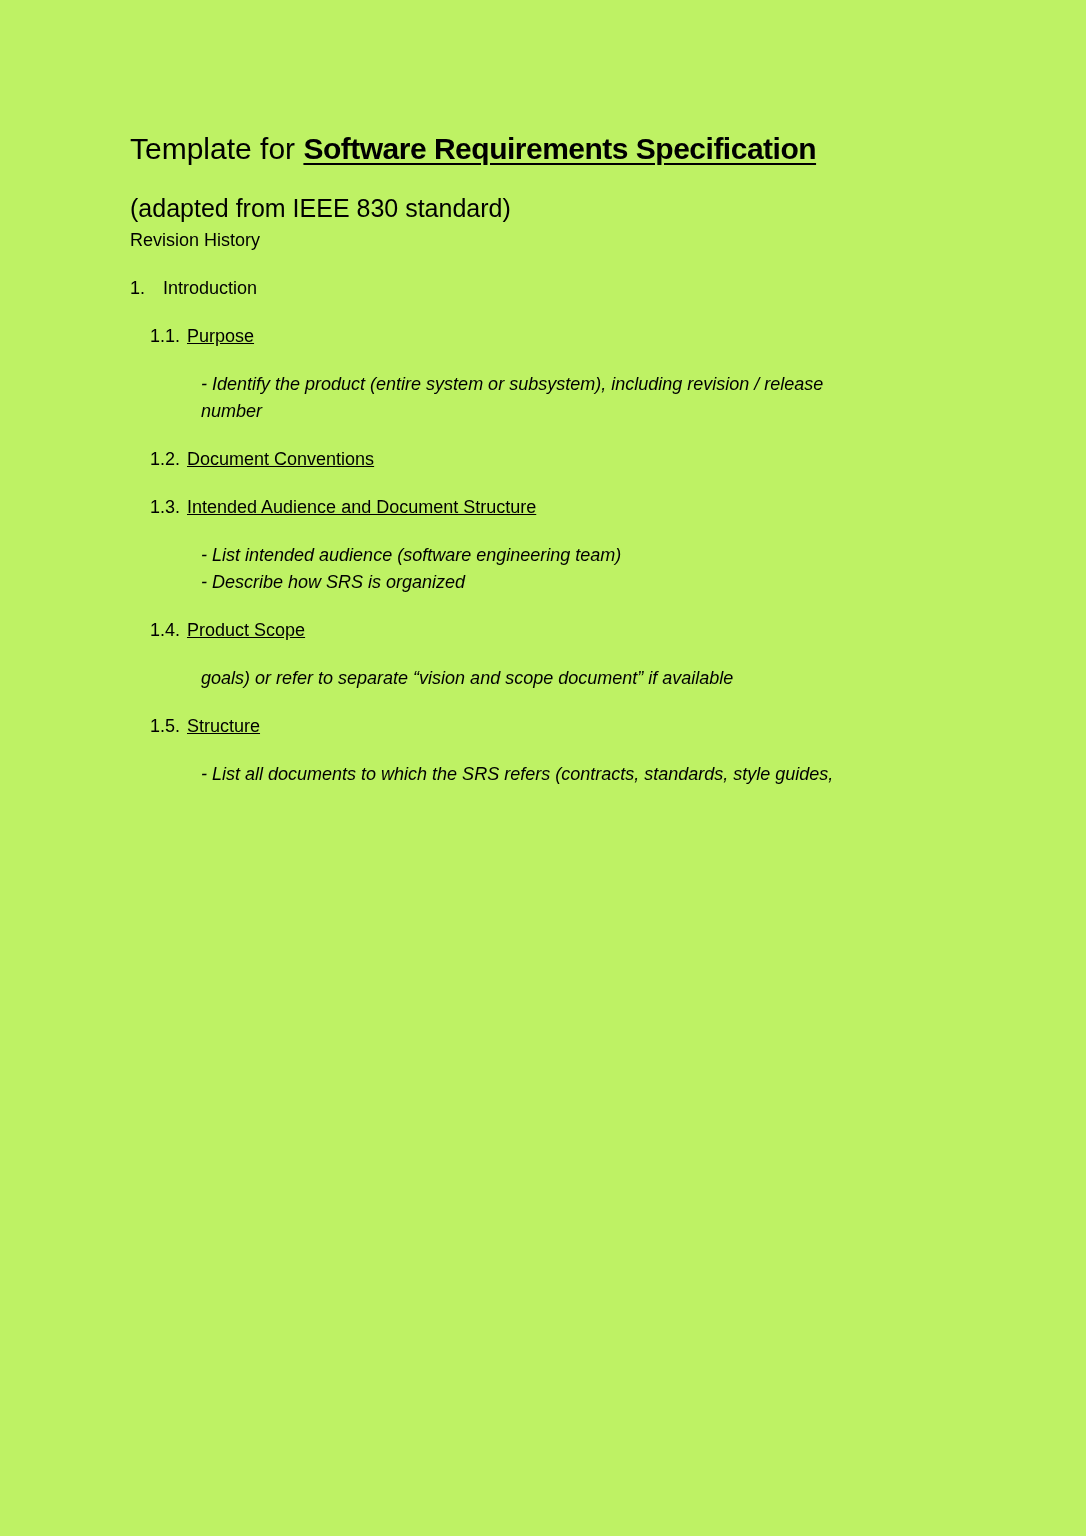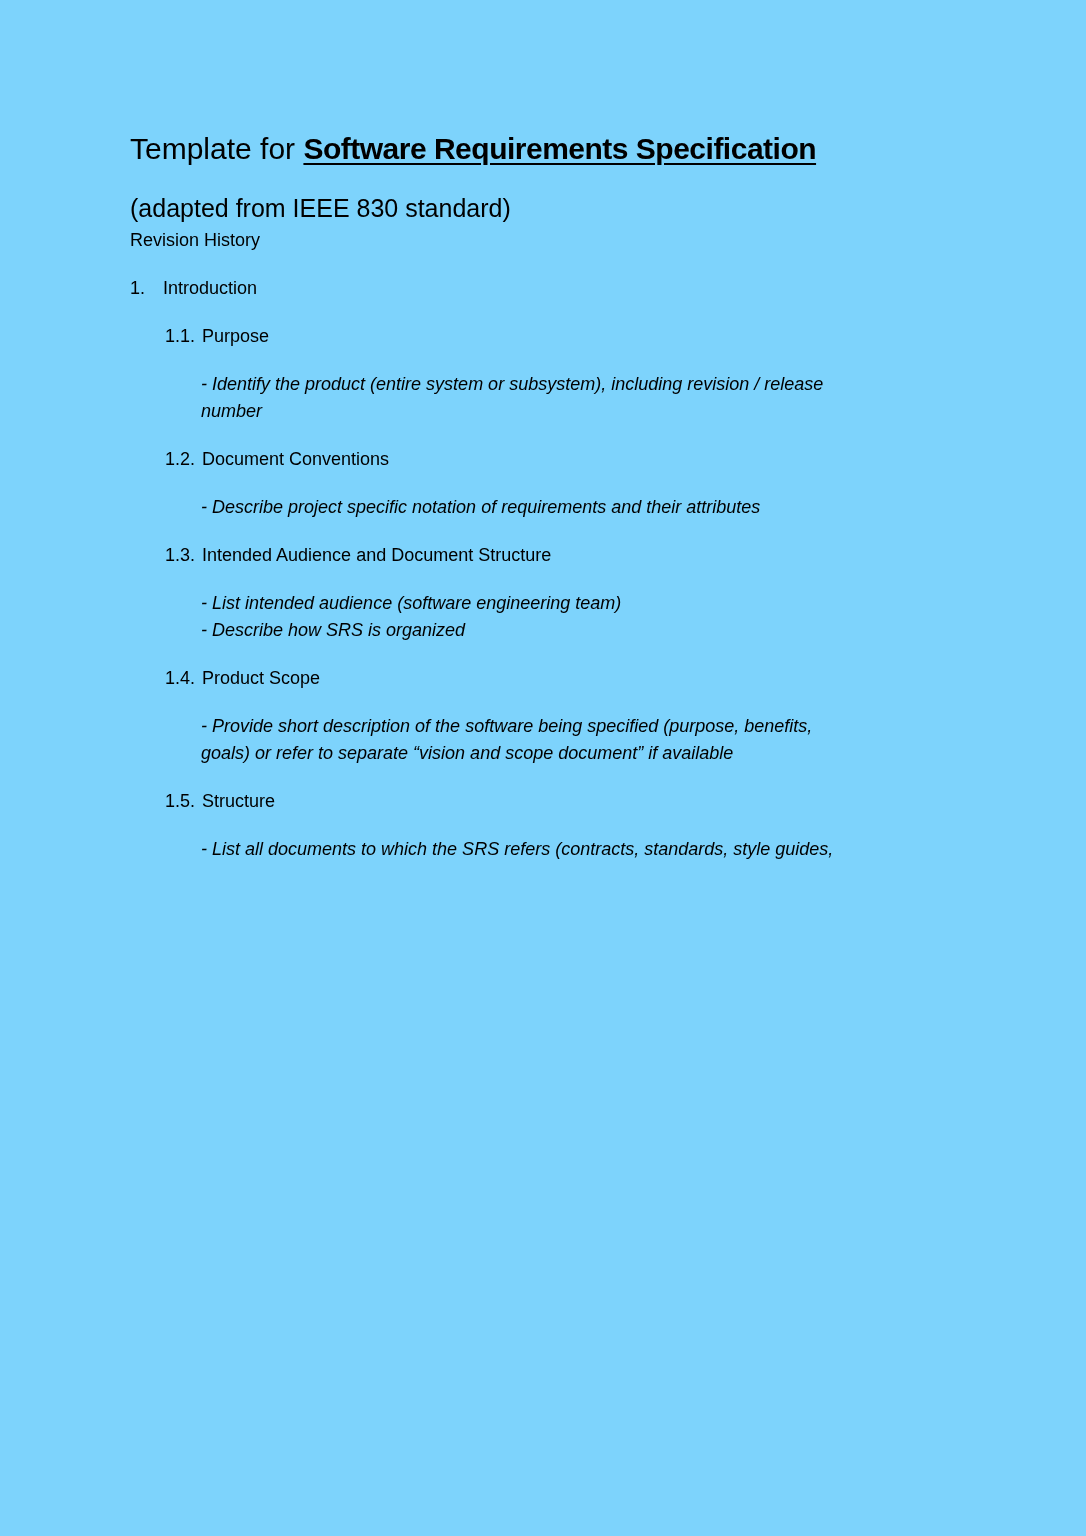--- a/index.html
+++ b/index.html
@@ -3,21 +3,21 @@
 <meta charset="utf-8">
 <style>
   html, body {
     margin: 0;
     padding: 0;
     background: #ffffff;
   }
   .page {
     width: 1086px;
     height: 1536px;
-    background: #7dd3fc;
+    background: #bef264;
     color: #000000;
     font-family: "Liberation Sans", "DejaVu Sans", sans-serif;
     box-sizing: border-box;
     padding: 130px 120px 0 130px;
     overflow: hidden;
   }
   .title {
     font-size: 30px;
     line-height: 37px;
     font-weight: normal;
@@ -37,21 +37,22 @@
   }
   .body-start {
     margin-top: 72px !important;
   }
   .body-line, .h, .note {
     font-size: 18px;
     line-height: 27px;
     margin: 0 0 21px 0;
   }
   .l1 {
-    margin-left: 35px;
+    margin-left: 20px;
+    text-decoration: underline;
   }
   .num {
     display: inline-block;
   }
   .n0 { width: 33px; }
   .n1 { width: 37px; }
   .note {
     margin-left: 35px;
     font-style: italic;
   }
@@ -76,35 +77,31 @@
 
   <p class="h l1"><span class="num n1">1.1.</span><span>Purpose</span></p>
 
   <p class="note">
       <span class="nline">- Identify the product (entire system or subsystem), including revision / release</span>
       <span class="nline">number</span>
     </p>
 
   <p class="h l1"><span class="num n1">1.2.</span><span>Document Conventions</span></p>
 
-  <p class="note">
-      <span class="nline">- Describe project specific notation of requirements and their attributes</span>
-    </p>
 
   <p class="h l1"><span class="num n1">1.3.</span><span>Intended Audience and Document Structure</span></p>
 
   <p class="note">
       <span class="nline">- List intended audience (software engineering team)</span>
       <span class="nline">- Describe how SRS is organized</span>
     </p>
 
   <p class="h l1"><span class="num n1">1.4.</span><span>Product Scope</span></p>
 
   <p class="note">
-      <span class="nline">- Provide short description of the software being specified (purpose, benefits,</span>
       <span class="nline">goals) or refer to separate “vision and scope document” if available</span>
     </p>
 
   <p class="h l1"><span class="num n1">1.5.</span><span>Structure</span></p>
 
   <p class="note">
       <span class="nline">- List all documents to which the SRS refers (contracts, standards, style guides,</span>
     </p>
 
 </div>

